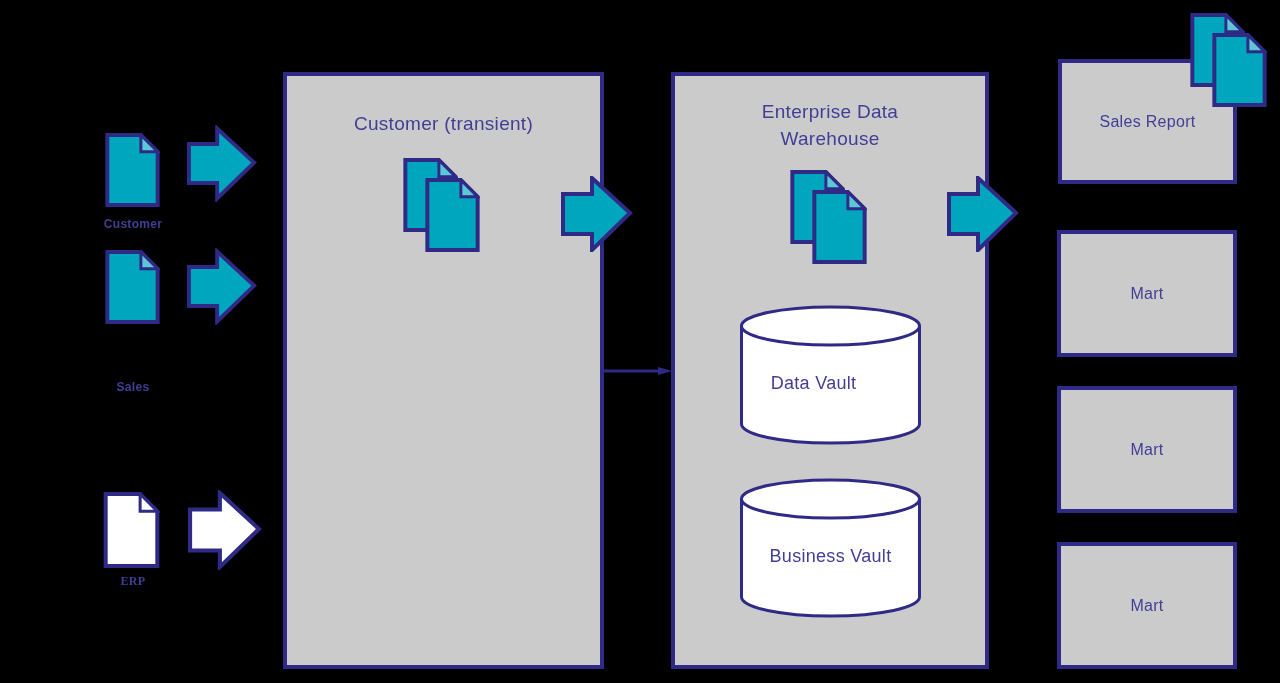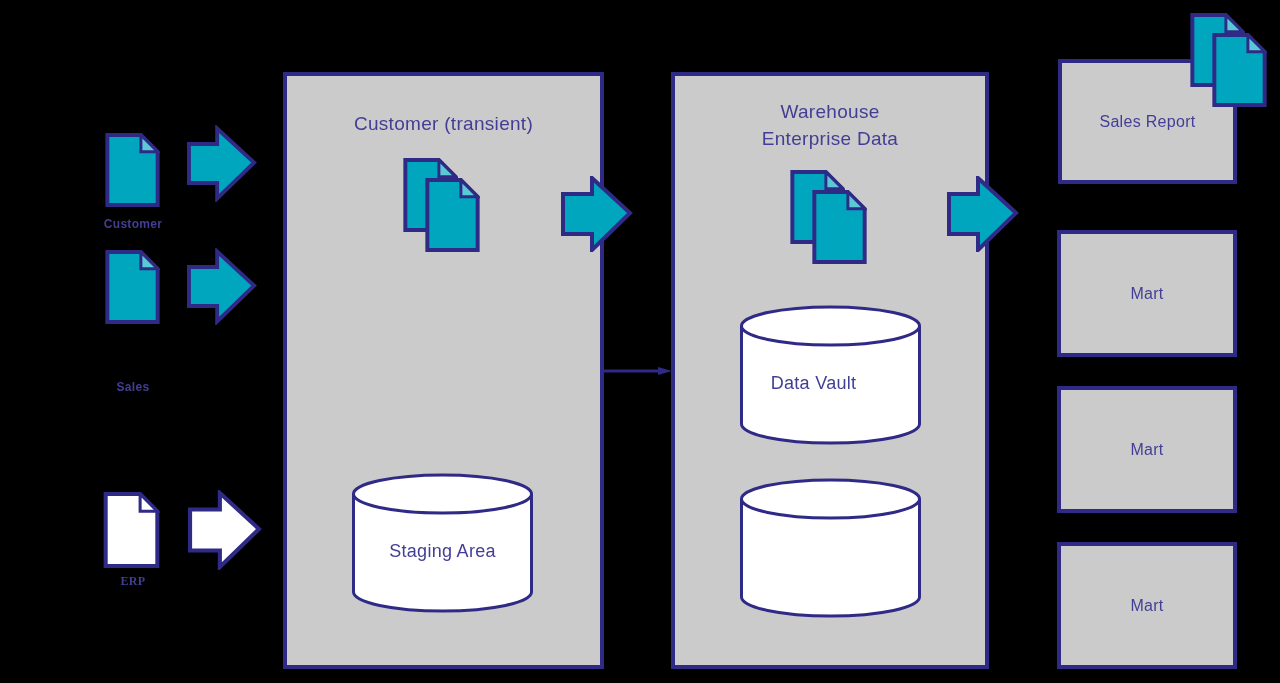--- a/index.html
+++ b/index.html
@@ -84,42 +84,35 @@
       <svg class="file f-back" width="55" height="74" viewBox="0 0 55 75">
         <polygon class="body" points="2,2 36,2 53,19 53,73 2,73"></polygon>
         <polygon class="fold" points="36,2 36,19 53,19"></polygon>
       </svg>
       <svg class="file f-front" width="55" height="74" viewBox="0 0 55 75">
         <polygon class="body" points="2,2 36,2 53,19 53,73 2,73"></polygon>
         <polygon class="fold" points="36,2 36,19 53,19"></polygon>
       </svg>
     </div>
 
-    <div class="cyl" style="left:65px;top:397px;width:181px;height:141px;">
-      <svg width="181" height="141" viewBox="0 0 181 141">
-        <path class="cyl-shape" d="M1.5,21 V119 A89,19 0 0 0 179.5,119 V21"></path>
-        <ellipse class="cyl-shape" cx="90.5" cy="21" rx="89" ry="19"></ellipse>
-      </svg>
-      <div class="cyl-label">Staging Area</div>
-    </div>
   </div>
 
   <svg class="block-arrow" style="left:561px;top:176px;" width="72" height="76" viewBox="0 0 72 76">
     <polygon points="2,18 31,18 31,2 69,37 31,74 31,58 2,58"></polygon>
   </svg>
 
   <svg class="thin-arrow" style="left:602px;top:365px;" width="72" height="12" viewBox="0 0 72 12">
     <line x1="0" y1="6" x2="58" y2="6"></line>
     <polygon points="56,2 70,6 56,10"></polygon>
   </svg>
 
   <div class="panel" style="left:671px;top:72px;width:310px;height:589px;">
     <div class="panel-title" style="top:22px;">
+      <div>Enterprise Data</div>
       <div>Warehouse</div>
-      <div>Enterprise Data</div>
     </div>
 
     <div class="stack" style="left:115px;top:94px;">
       <svg class="file f-back" width="55" height="74" viewBox="0 0 55 75">
         <polygon class="body" points="2,2 36,2 53,19 53,73 2,73"></polygon>
         <polygon class="fold" points="36,2 36,19 53,19"></polygon>
       </svg>
       <svg class="file f-front" width="55" height="74" viewBox="0 0 55 75">
         <polygon class="body" points="2,2 36,2 53,19 53,73 2,73"></polygon>
         <polygon class="fold" points="36,2 36,19 53,19"></polygon>
@@ -132,20 +125,21 @@
         <ellipse class="cyl-shape" cx="90.5" cy="21" rx="89" ry="19"></ellipse>
       </svg>
       <div class="cyl-label">Data Vault</div>
     </div>
 
     <div class="cyl" style="left:65px;top:402px;width:181px;height:141px;">
       <svg width="181" height="141" viewBox="0 0 181 141">
         <path class="cyl-shape" d="M1.5,21 V119 A89,19 0 0 0 179.5,119 V21"></path>
         <ellipse class="cyl-shape" cx="90.5" cy="21" rx="89" ry="19"></ellipse>
       </svg>
+      <div class="cyl-label">Business Vault</div>
     </div>
   </div>
 
   <svg class="block-arrow" style="left:947px;top:176px;" width="72" height="76" viewBox="0 0 72 76">
     <polygon points="2,18 31,18 31,2 69,37 31,74 31,58 2,58"></polygon>
   </svg>
 
   <div class="stack" style="left:1190px;top:13px;z-index:4;">
     <svg class="file f-back" width="55" height="74" viewBox="0 0 55 75">
       <polygon class="body" points="2,2 36,2 53,19 53,73 2,73"></polygon>

